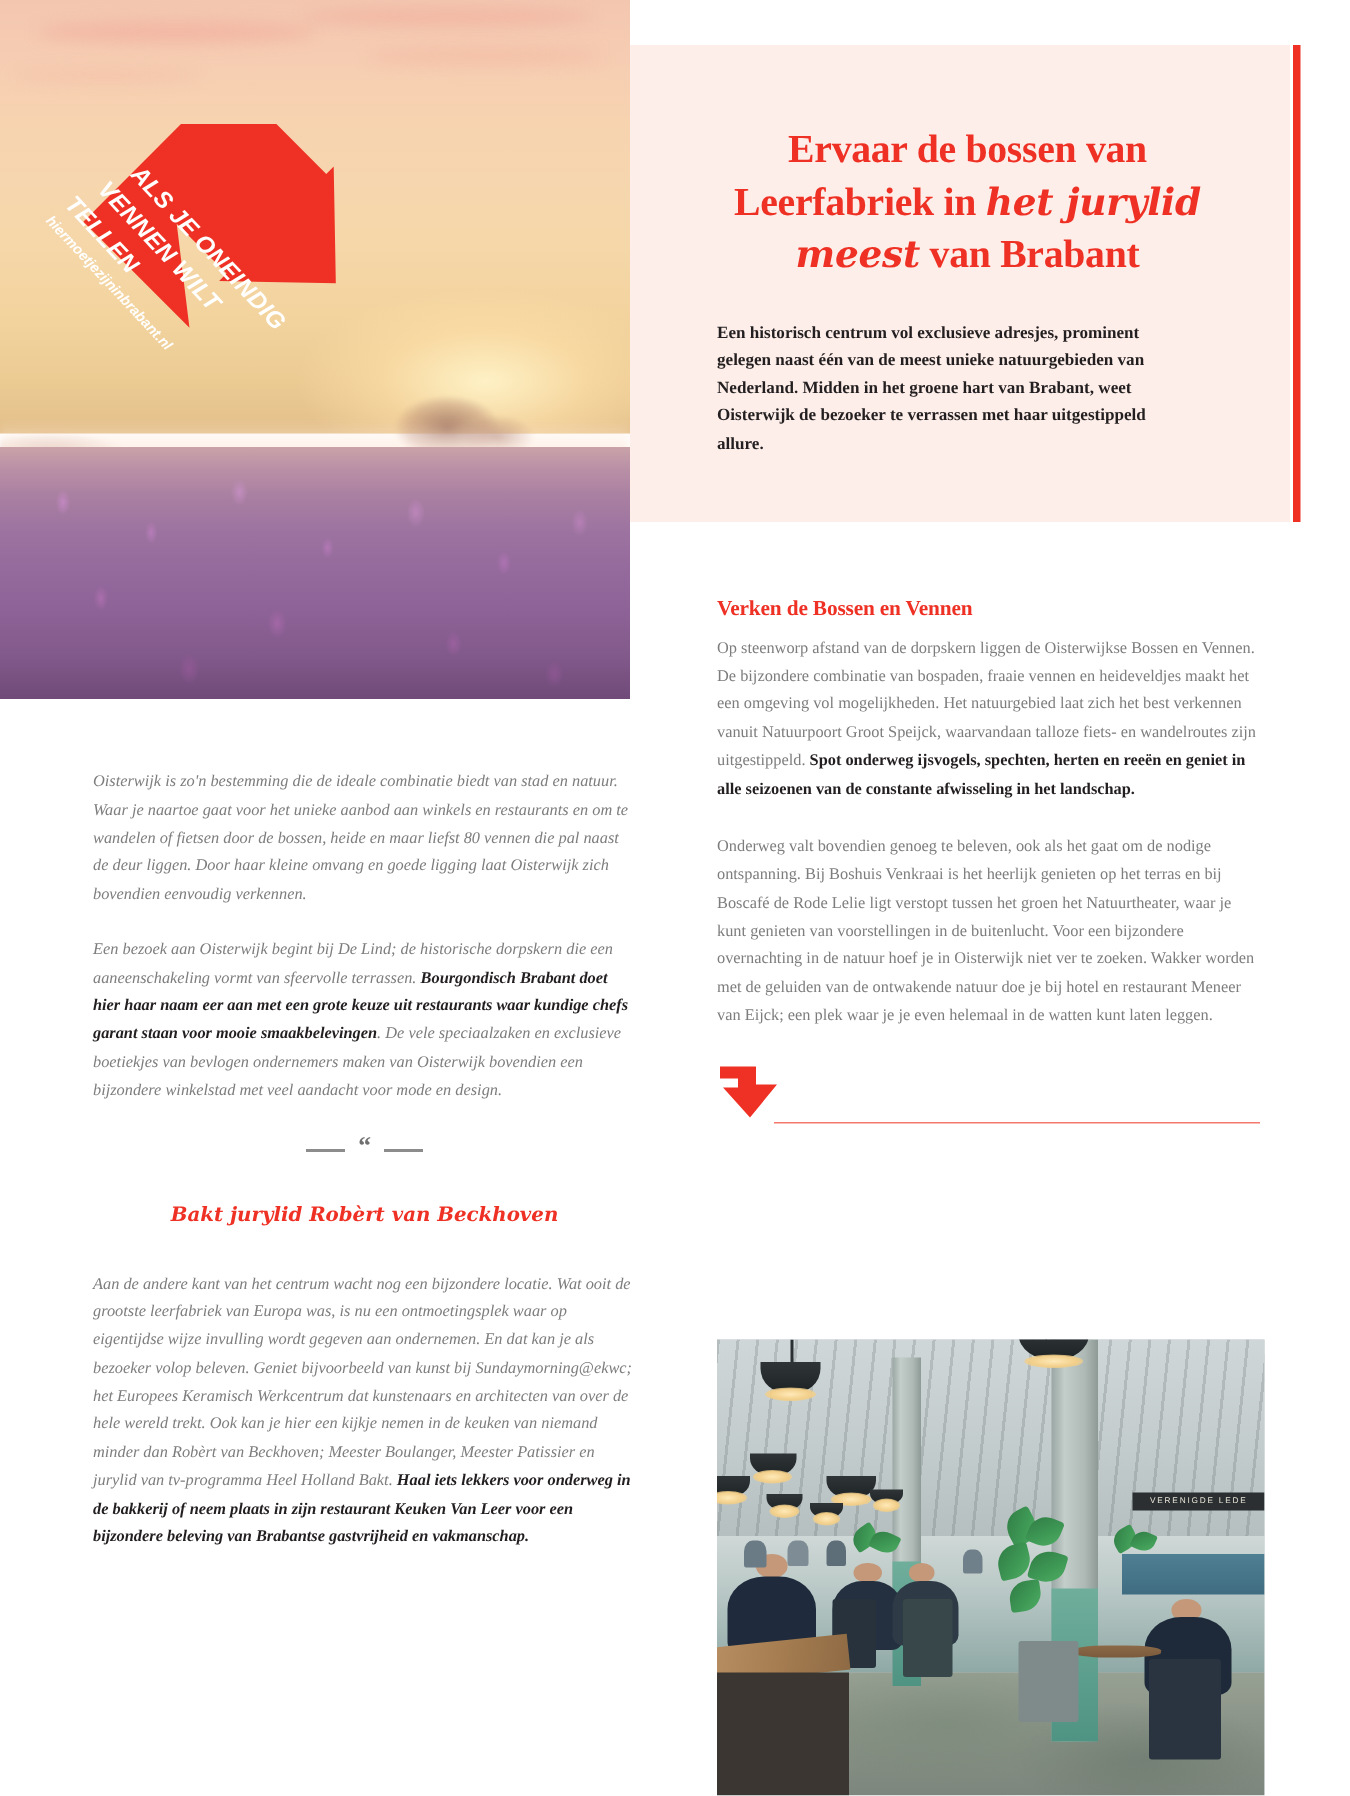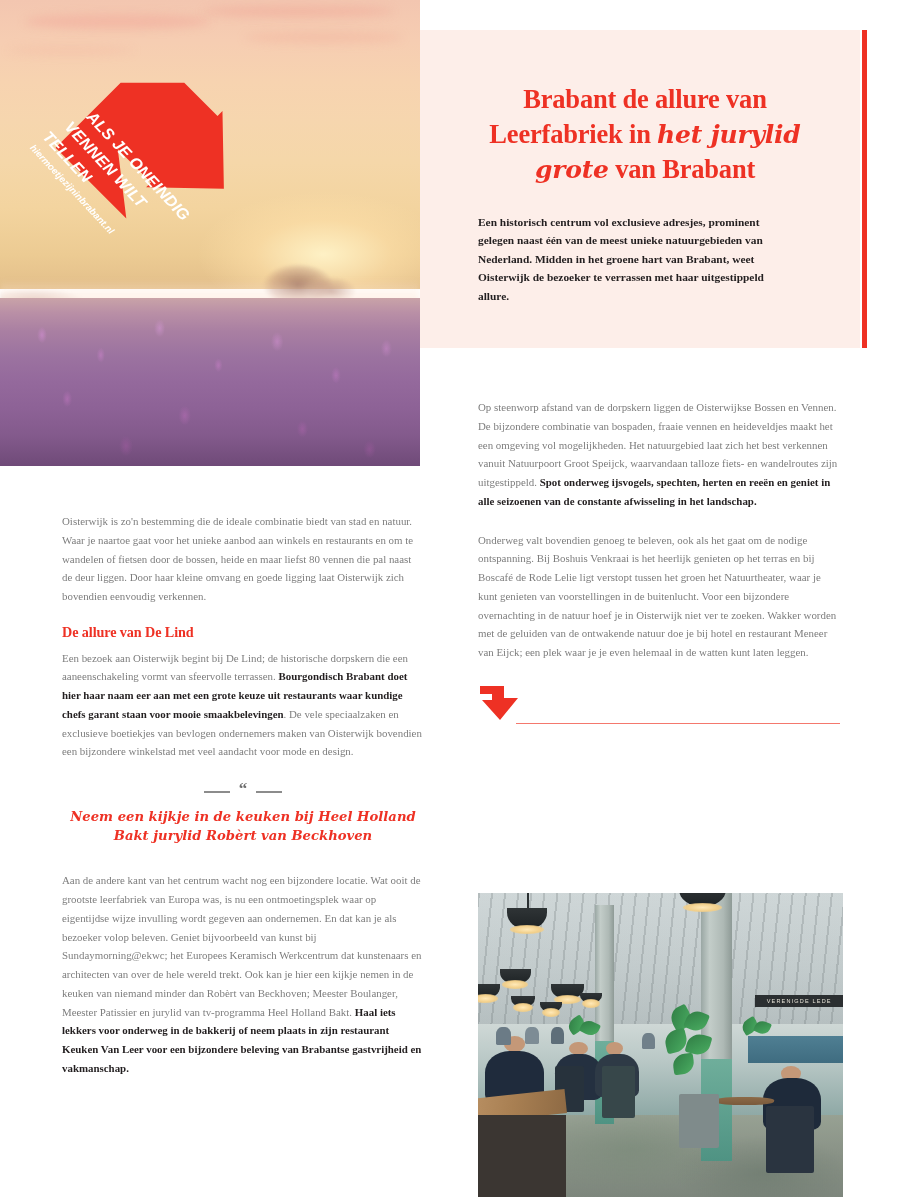--- a/index.html
+++ b/index.html
@@ -222,21 +222,21 @@
     font-weight: bold;
   }
 
   
   .left-col {
     position: absolute;
     left: 62px;
     top: 512px;
     width: 362px;
   }
-  .left-col .block { margin-bottom: 18px; }
+  .left-col .block { margin-bottom: 18px; font-style: italic; }
   .left-col .block:last-child { margin-bottom: 0; }
 
   
   .pullquote {
     margin: 22px 0 26px 0;
     text-align: center;
   }
   .pq-orn {
     display: flex;
     align-items: center;
@@ -436,59 +436,59 @@
     <div class="banner-line bl2">VENNEN WILT</div>
     <div class="banner-line bl3">TELLEN</div>
     <div class="bl-url">hiermoetjezijninbrabant.nl</div>
   </div>
 </div>
 
 <div class="pink-panel"></div>
 <div class="pink-bar"></div>
 
 <div class="headline">
-  <span>Brabant de allure van</span><br>
+  <span>Ervaar de bossen van</span><br>
   <span>Leerfabriek in </span><span class="cursive">het jurylid</span><br>
-  <span class="cursive">grote</span><span> van Brabant</span>
+  <span class="cursive">meest</span><span> van Brabant</span>
 </div>
 
 <div class="intro">Een historisch centrum vol exclusieve adresjes, prominent gelegen naast één van de meest unieke natuurgebieden van Nederland. Midden in het groene hart van Brabant, weet Oisterwijk de bezoeker te verrassen met haar uitgestippeld allure.</div>
 
 <div class="left-col">
 
   <div class="block">
     <p class="col-body">Oisterwijk is zo'n bestemming die de ideale combinatie biedt van stad en natuur. Waar je naartoe gaat voor het unieke aanbod aan winkels en restaurants en om te wandelen of fietsen door de bossen, heide en maar liefst 80 vennen die pal naast de deur liggen. Door haar kleine omvang en goede ligging laat Oisterwijk zich bovendien eenvoudig verkennen.</p>
   </div>
 
   <div class="block">
-    <h2 class="col-head">De allure van De Lind</h2>
     <p class="col-body"><span>Een bezoek aan Oisterwijk begint bij De Lind; de historische dorpskern die een aaneenschakeling vormt van sfeervolle terrassen. </span><b>Bourgondisch Brabant doet hier haar naam eer aan met een grote keuze uit restaurants waar kundige chefs garant staan voor mooie smaakbelevingen</b><span>. De vele speciaalzaken en exclusieve boetiekjes van bevlogen ondernemers maken van Oisterwijk bovendien een bijzondere winkelstad met veel aandacht voor mode en design.</span></p>
   </div>
 
   <div class="pullquote">
     <div class="pq-orn">
       <span class="pq-dash"></span>
       <span class="pq-mark">“</span>
       <span class="pq-dash"></span>
     </div>
     <div class="pq-text">
-      <span>Neem een kijkje in de keuken bij Heel Holland</span><br>
+      <br>
       <span>Bakt jurylid Robèrt van Beckhoven</span>
     </div>
   </div>
 
   <div class="block">
     <p class="col-body"><span>Aan de andere kant van het centrum wacht nog een bijzondere locatie. Wat ooit de grootste leerfabriek van Europa was, is nu een ontmoetingsplek waar op eigentijdse wijze invulling wordt gegeven aan ondernemen. En dat kan je als bezoeker volop beleven. Geniet bijvoorbeeld van kunst bij Sundaymorning@ekwc; het Europees Keramisch Werkcentrum dat kunstenaars en architecten van over de hele wereld trekt. Ook kan je hier een kijkje nemen in de keuken van niemand minder dan Robèrt van Beckhoven; Meester Boulanger, Meester Patissier en jurylid van tv-programma Heel Holland Bakt. </span><b>Haal iets lekkers voor onderweg in de bakkerij of neem plaats in zijn restaurant Keuken Van Leer voor een bijzondere beleving van Brabantse gastvrijheid en vakmanschap.</b></p>
   </div>
 
 </div>
 
 <div class="right-col">
 
   <div class="block">
+    <h2 class="col-head">Verken de Bossen en Vennen</h2>
     <p class="col-body"><span>Op steenworp afstand van de dorpskern liggen de Oisterwijkse Bossen en Vennen. De bijzondere combinatie van bospaden, fraaie vennen en heideveldjes maakt het een omgeving vol mogelijkheden. Het natuurgebied laat zich het best verkennen vanuit Natuurpoort Groot Speijck, waarvandaan talloze fiets- en wandelroutes zijn uitgestippeld. </span><b>Spot onderweg ijsvogels, spechten, herten en reeën en geniet in alle seizoenen van de constante afwisseling in het landschap.</b></p>
   </div>
 
   <div class="block">
     <p class="col-body">Onderweg valt bovendien genoeg te beleven, ook als het gaat om de nodige ontspanning. Bij Boshuis Venkraai is het heerlijk genieten op het terras en bij Boscafé de Rode Lelie ligt verstopt tussen het groen het Natuurtheater, waar je kunt genieten van voorstellingen in de buitenlucht. Voor een bijzondere overnachting in de natuur hoef je in Oisterwijk niet ver te zoeken. Wakker worden met de geluiden van de ontwakende natuur doe je bij hotel en restaurant Meneer van Eijck; een plek waar je je even helemaal in de watten kunt laten leggen.</p>
   </div>
 
   <div class="arrow-rule">
     <svg width="46" height="44" viewBox="0 0 46 44">
       <polygon points="2,4 26,4 26,16 40,16 22,38 4,18 14,18 14,12 2,12" fill="#EE3124"></polygon>

